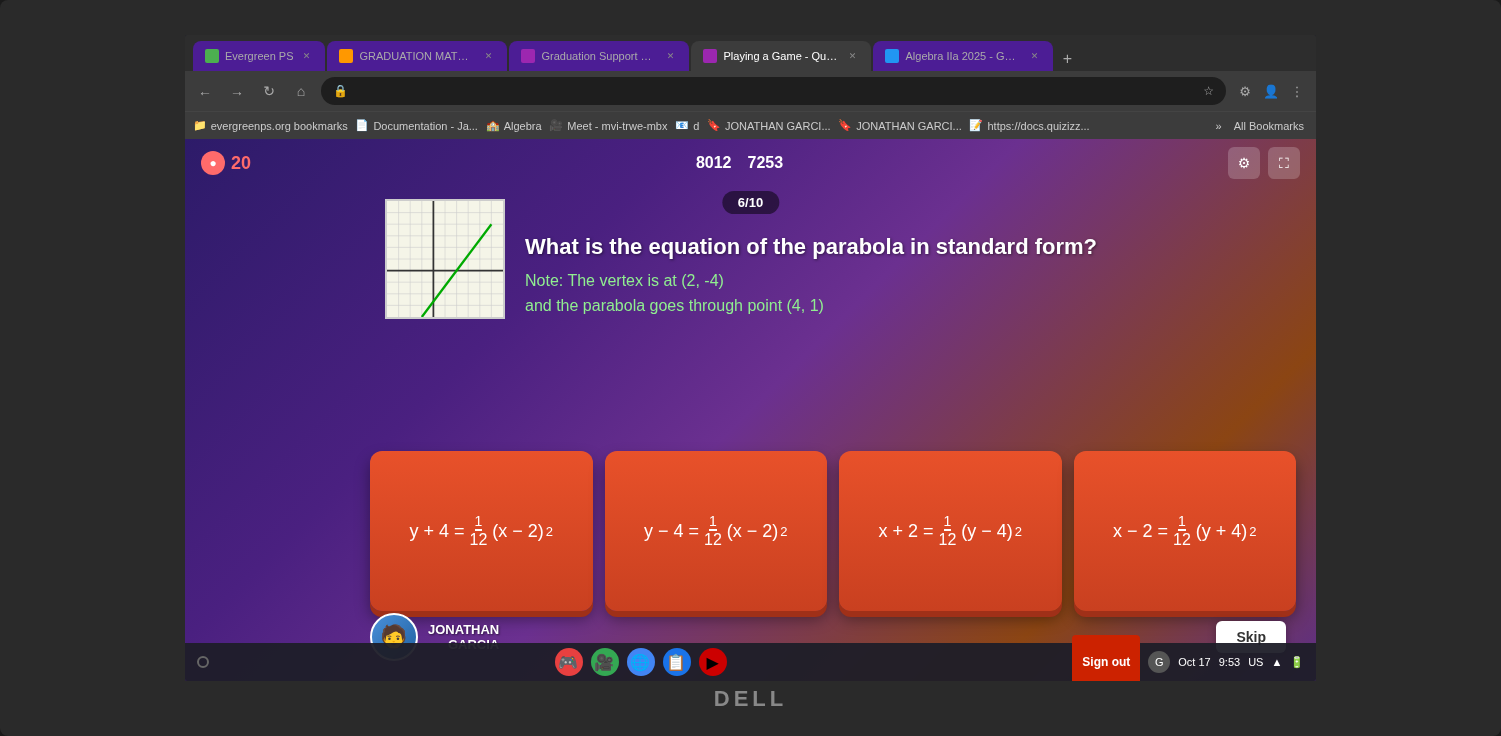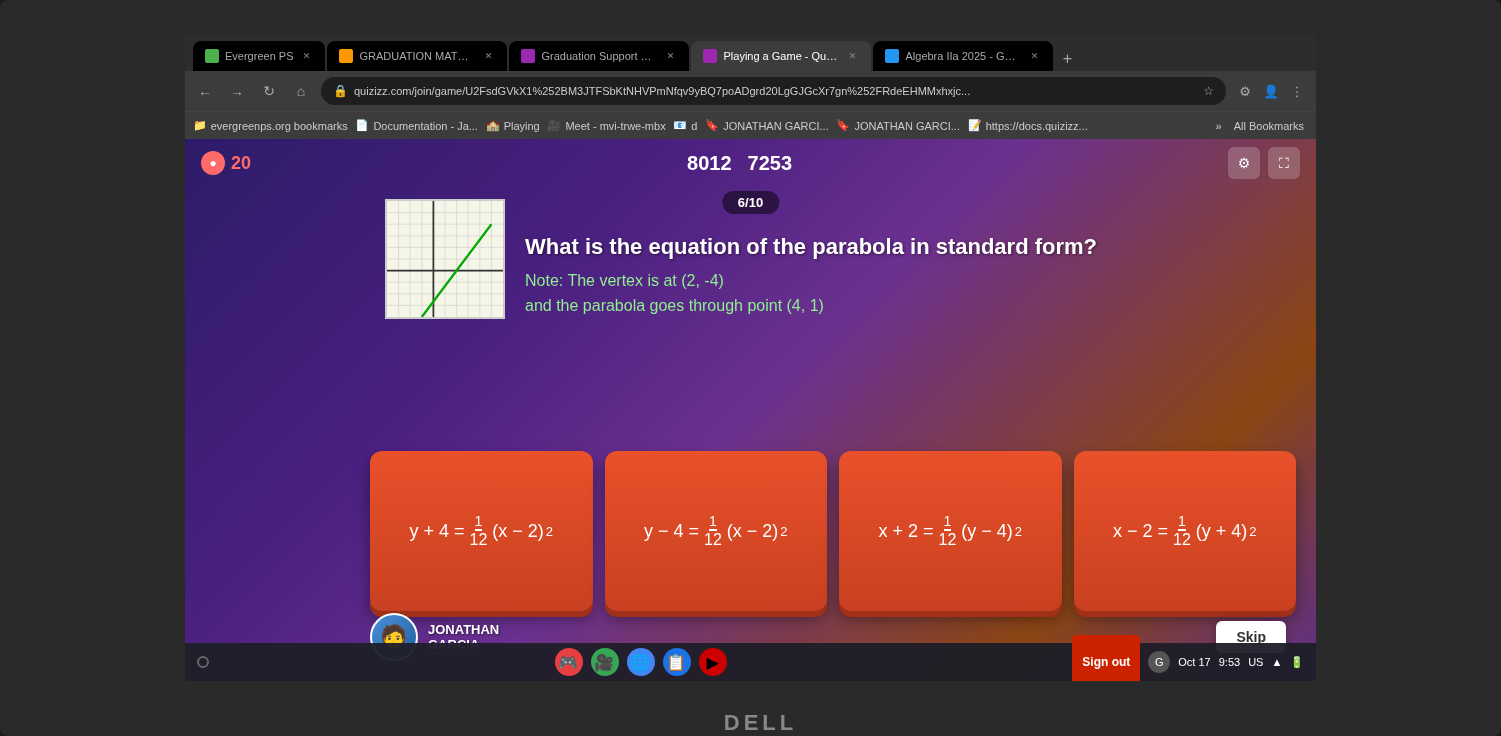--- a/index.html
+++ b/index.html
@@ -65,21 +65,21 @@
       overflow: hidden;
       text-overflow: ellipsis;
     }
 
     .tab.active {
       background: #3c3c3c;
       color: #fff;
     }
 
     .tab.inactive {
-      background: #000000;
+      background: #4c1d95;
       color: #aaa;
     }
 
     .tab-favicon {
       width: 14px;
       height: 14px;
       border-radius: 2px;
       flex-shrink: 0;
     }
 
@@ -234,21 +234,21 @@
       justify-content: center;
       color: white;
       font-size: 12px;
     }
 
     .game-scores {
       display: flex;
       align-items: center;
       gap: 16px;
       color: white;
-      font-size: 20px;
+      font-size: 16px;
       font-weight: bold;
     }
 
     .game-controls {
       display: flex;
       gap: 8px;
     }
 
     .game-ctrl-btn {
       width: 32px;
@@ -405,20 +405,21 @@
       align-items: center;
       justify-content: center;
       font-size: 22px;
     }
 
     .player-name {
       color: white;
       font-weight: bold;
       font-size: 13px;
       text-shadow: 1px 1px 2px rgba(0,0,0,0.5);
+      text-align: right;
     }
 
     .skip-btn {
       position: absolute;
       bottom: 28px;
       right: 30px;
       background: white;
       color: #333;
       padding: 8px 20px;
       border-radius: 6px;
@@ -491,28 +492,27 @@
       color: white;
       font-size: 11px;
       display: flex;
       align-items: center;
       gap: 4px;
     }
 
     
     .dell-brand {
       position: absolute;
-      bottom: 0;
+      bottom: 24px;
       left: 50%;
       transform: translateX(-50%);
       color: #888;
       font-size: 22px;
       font-weight: bold;
       letter-spacing: 4px;
-      margin-left: 10px;
     }
 
     .tab-label {
       overflow: hidden;
       text-overflow: ellipsis;
       white-space: nowrap;
     }
   </style>
 </head>
 <body>
@@ -550,42 +550,41 @@
         <div class="tab-new">+</div>
       </div>
 
       <div class="address-bar">
         <div class="nav-btn">←</div>
         <div class="nav-btn">→</div>
         <div class="nav-btn">↻</div>
         <div class="nav-btn">⌂</div>
         <div class="url-field">
           <span style="color:#aaa;font-size:12px;">🔒</span>
-          <span class="url-text">quizizz.com/join/game/U2FsdGVkX1%252BM3JTFSbKtNHVPmNfqv9yBQ7poADgrd20LgGJGcXr7gn%252FRdeEHMMxhxjc...</span>
           <span style="color:#aaa;font-size:12px;margin-left:auto;">☆</span>
         </div>
         <div class="browser-icons">
           <div class="browser-icon">⚙</div>
           <div class="browser-icon">👤</div>
           <div class="browser-icon">⋮</div>
         </div>
       </div>
 
       <div class="bookmarks-bar">
         <div class="bookmark-item">
           <span>📁</span>
           <span>evergreenps.org bookmarks</span>
         </div>
         <div class="bookmark-item">
           <span>📄</span>
           <span>Documentation - Ja...</span>
         </div>
         <div class="bookmark-item">
           <span>🏫</span>
-          <span>Playing</span>
+          <span>Algebra</span>
         </div>
         <div class="bookmark-item">
           <span>🎥</span>
           <span>Meet - mvi-trwe-mbx</span>
         </div>
         <div class="bookmark-item">
           <span>📧</span>
           <span>d</span>
         </div>
         <div class="bookmark-item">

